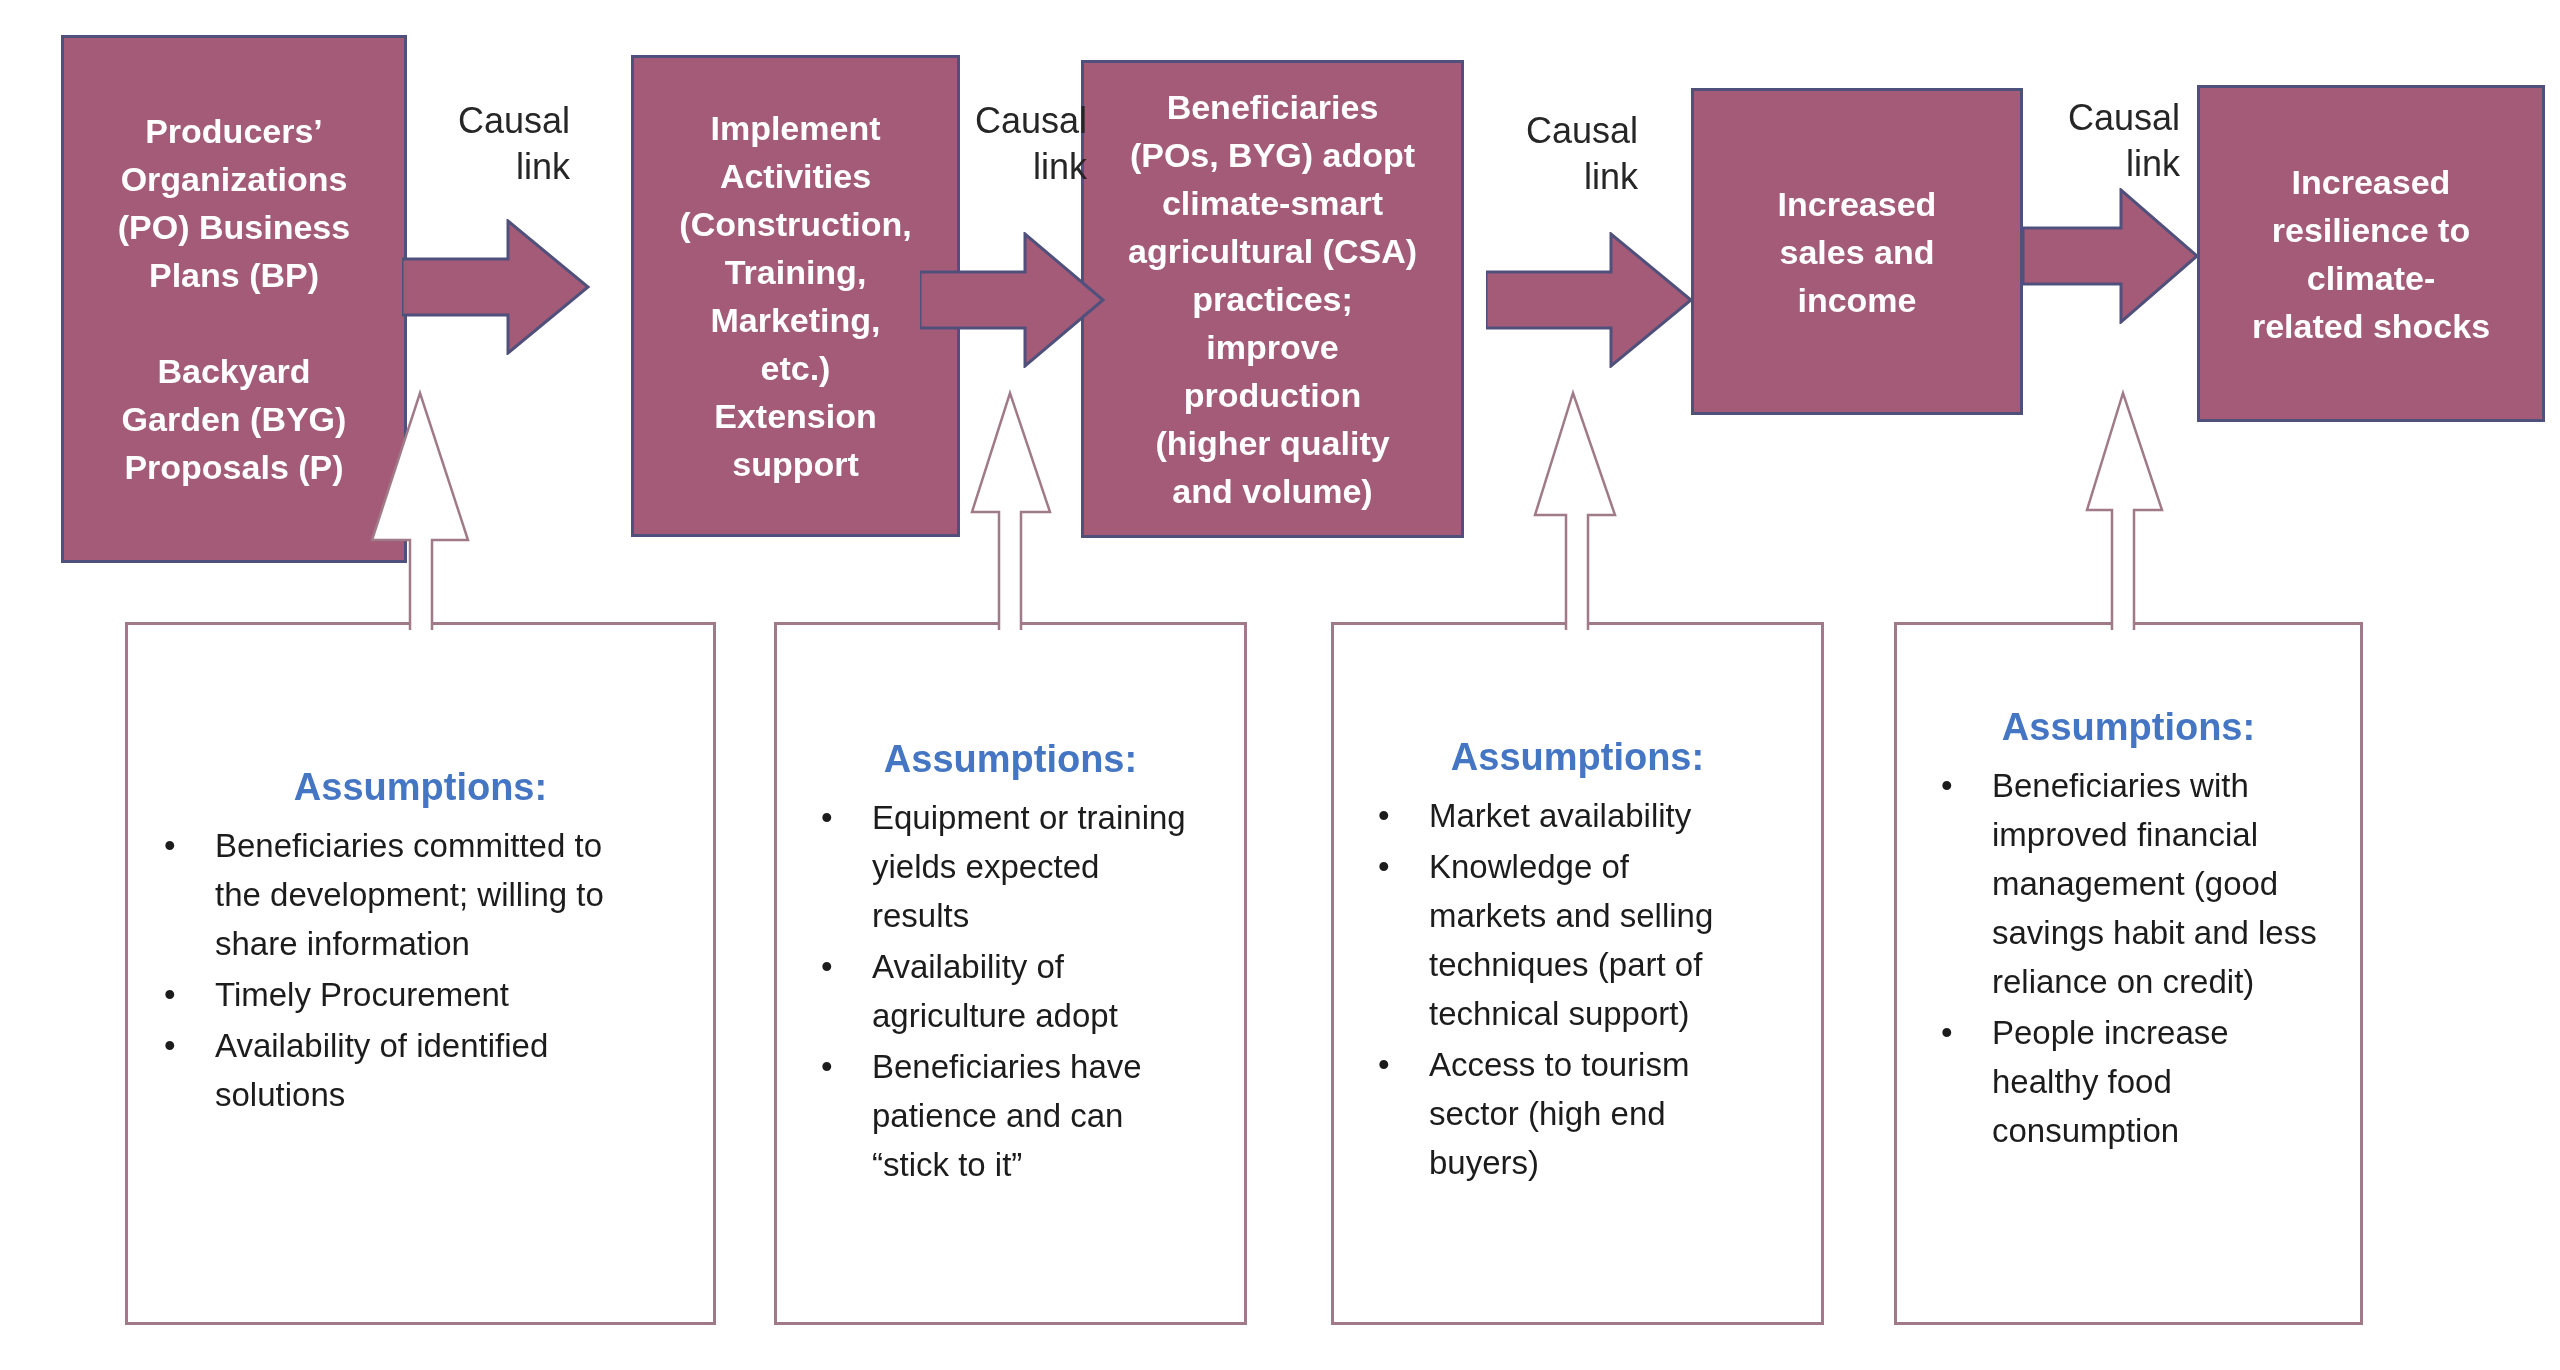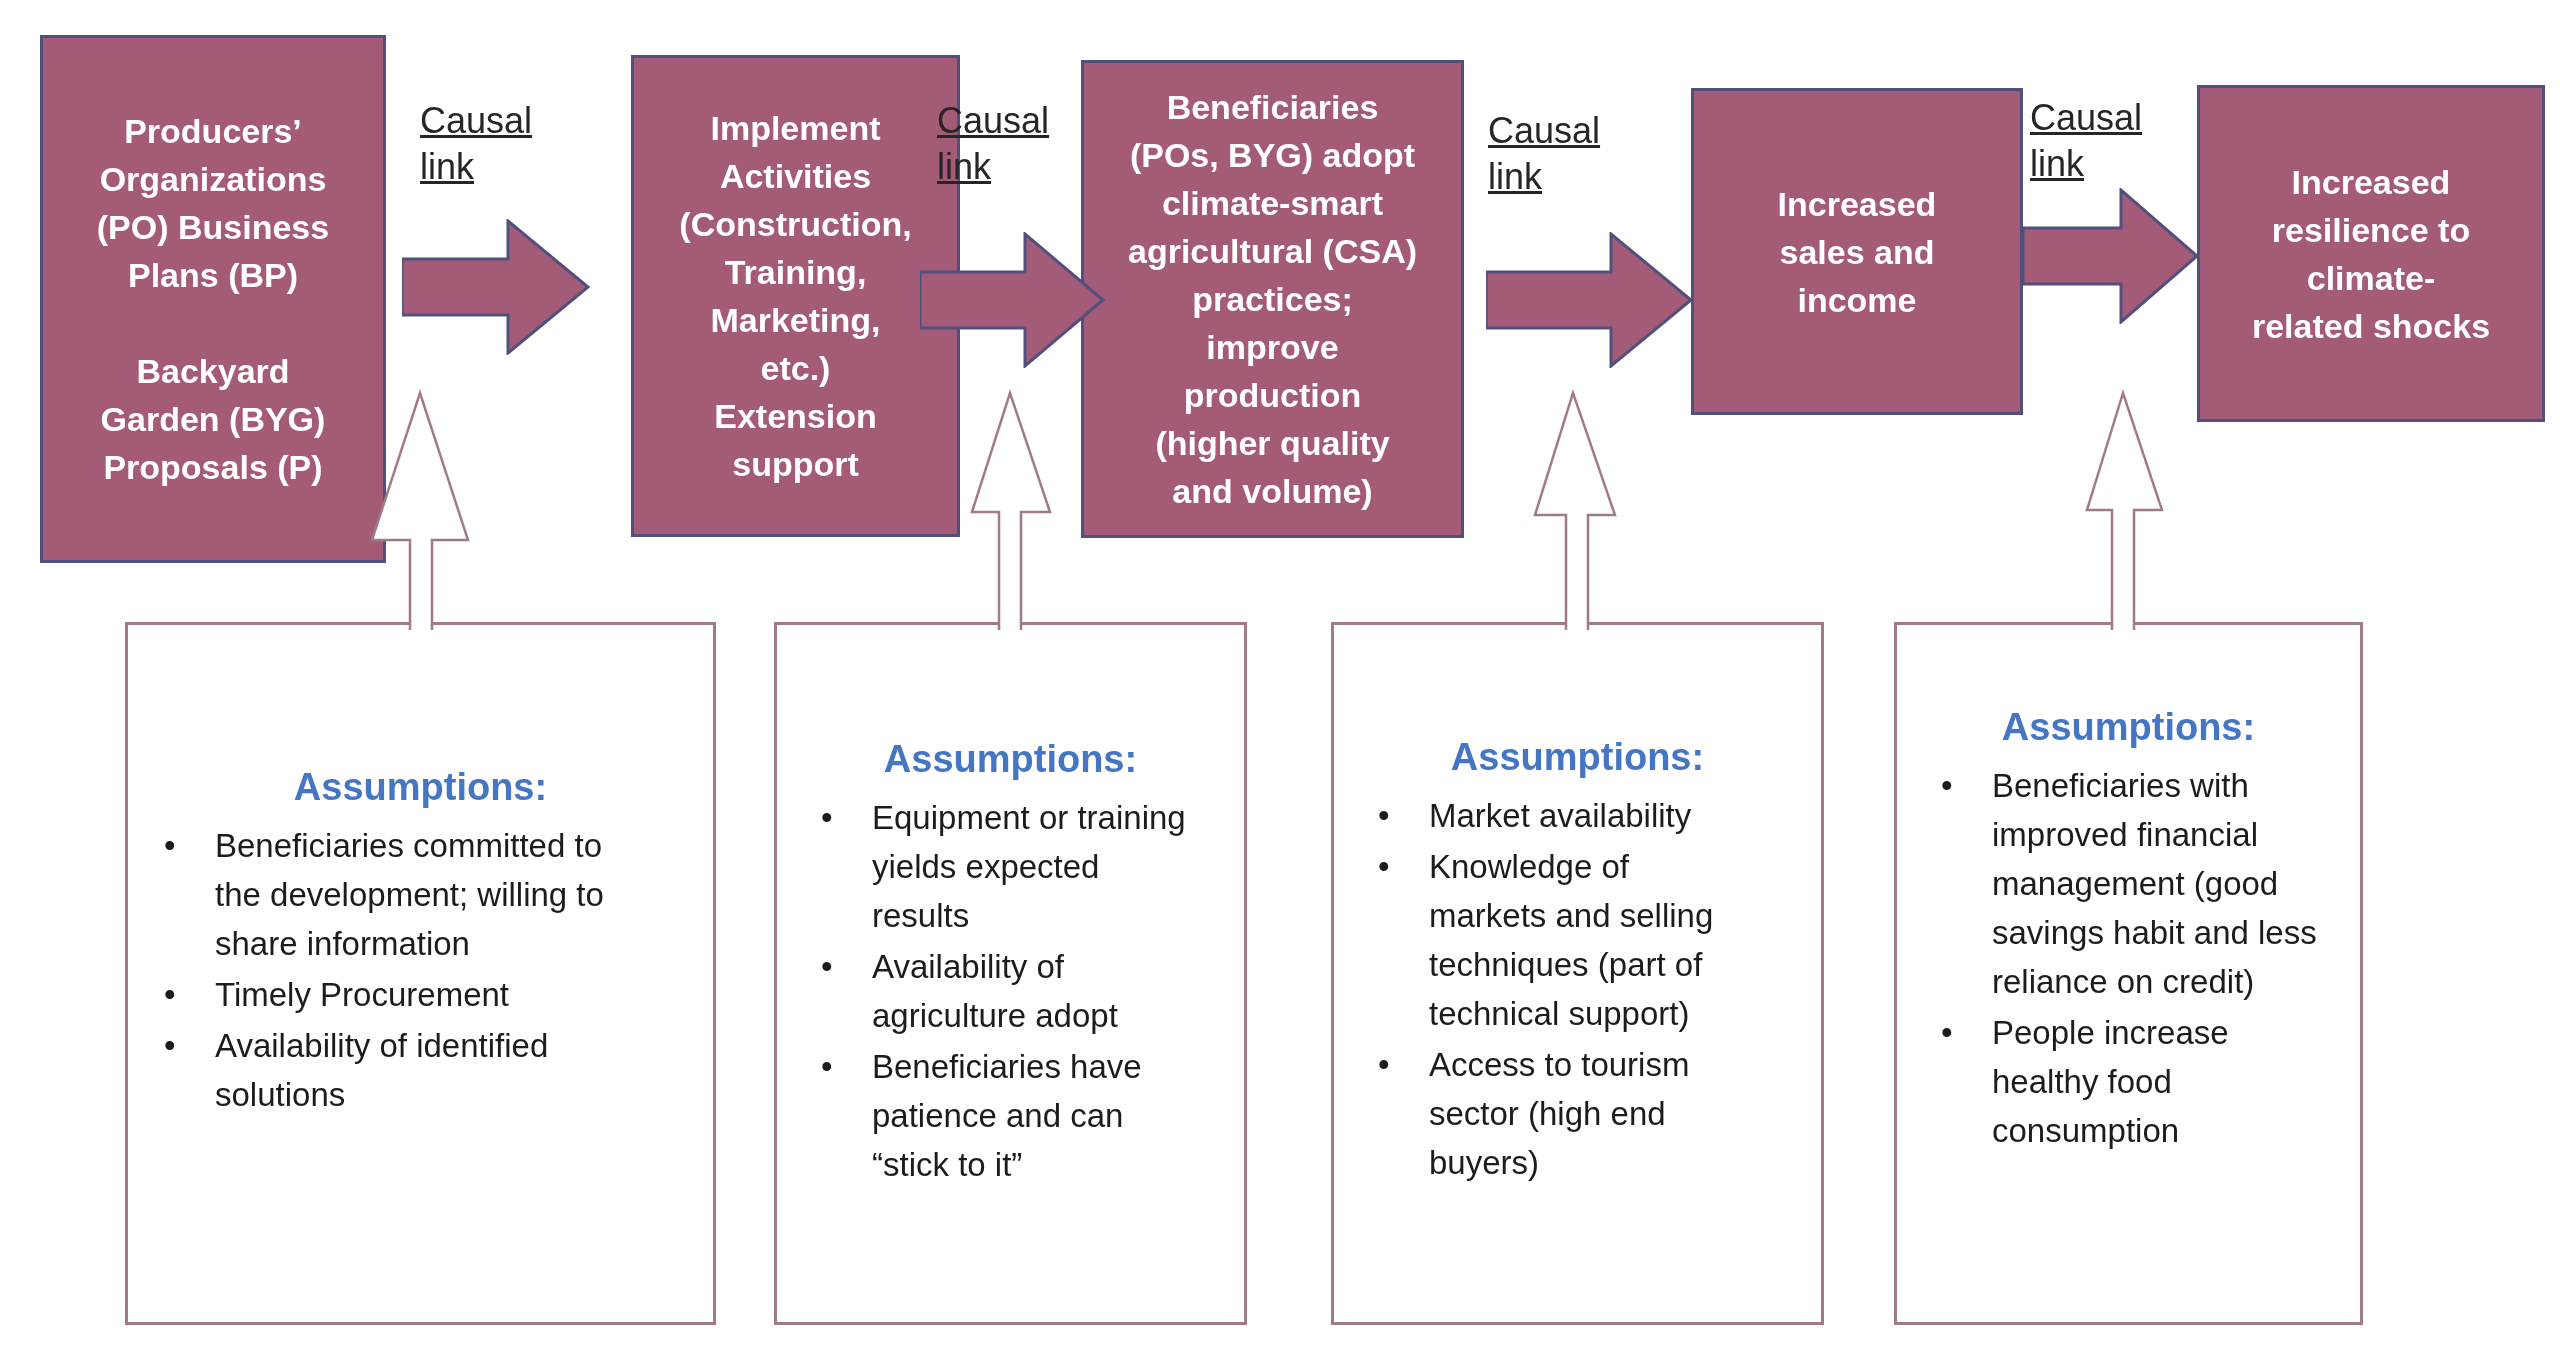--- a/index.html
+++ b/index.html
@@ -8,36 +8,36 @@
     --background:#ffffff; --box-text:#ffffff;
   }
   html,body{margin:0;padding:0;background:var(--background);}
   .canvas{position:relative;width:2560px;height:1370px;background:var(--background);
     font-family:"Liberation Sans","DejaVu Sans",sans-serif;overflow:hidden;}
   .obox{position:absolute;background:var(--box-fill);border:3px solid var(--box-border);
     color:var(--box-text);font-weight:bold;font-size:34px;line-height:48px;
     display:flex;align-items:center;justify-content:center;text-align:center;
     white-space:pre-line;box-sizing:border-box;}
   .clabel{position:absolute;color:var(--label-text);font-size:36px;line-height:46px;
-    text-align:left;width:150px;text-decoration:underline;}
+    text-align:right;width:150px;}
   .arrow-svg{position:absolute;display:block;}
   .abox{position:absolute;background:#fff;border:3px solid var(--outline-arrow);
     box-sizing:border-box;color:var(--body-text);}
   .ahead{color:var(--heading-blue);font-weight:bold;font-size:38px;text-align:center;
     line-height:48px;}
   .alist{margin:10px 0 0;padding:0;list-style:none;font-size:33px;line-height:49px;}
   .alist li{position:relative;padding-left:55px;margin:0 0 2px 0;}
   .alist li::before{content:"\2022";position:absolute;left:4px;top:0;}
 </style>
 </head>
 <body>
 
 <div class="canvas">
 
-  <div class="obox" style="left:40px;top:35px;width:346px;height:528px;">Producers’
+  <div class="obox" style="left:61px;top:35px;width:346px;height:528px;">Producers’
 Organizations
 (PO) Business
 Plans (BP)
 
 Backyard
 Garden (BYG)
 Proposals (P)</div>
   <div class="obox" style="left:591px;top:55px;width:329px;height:482px;margin-left:40px;">Implement
 Activities
 (Construction,

